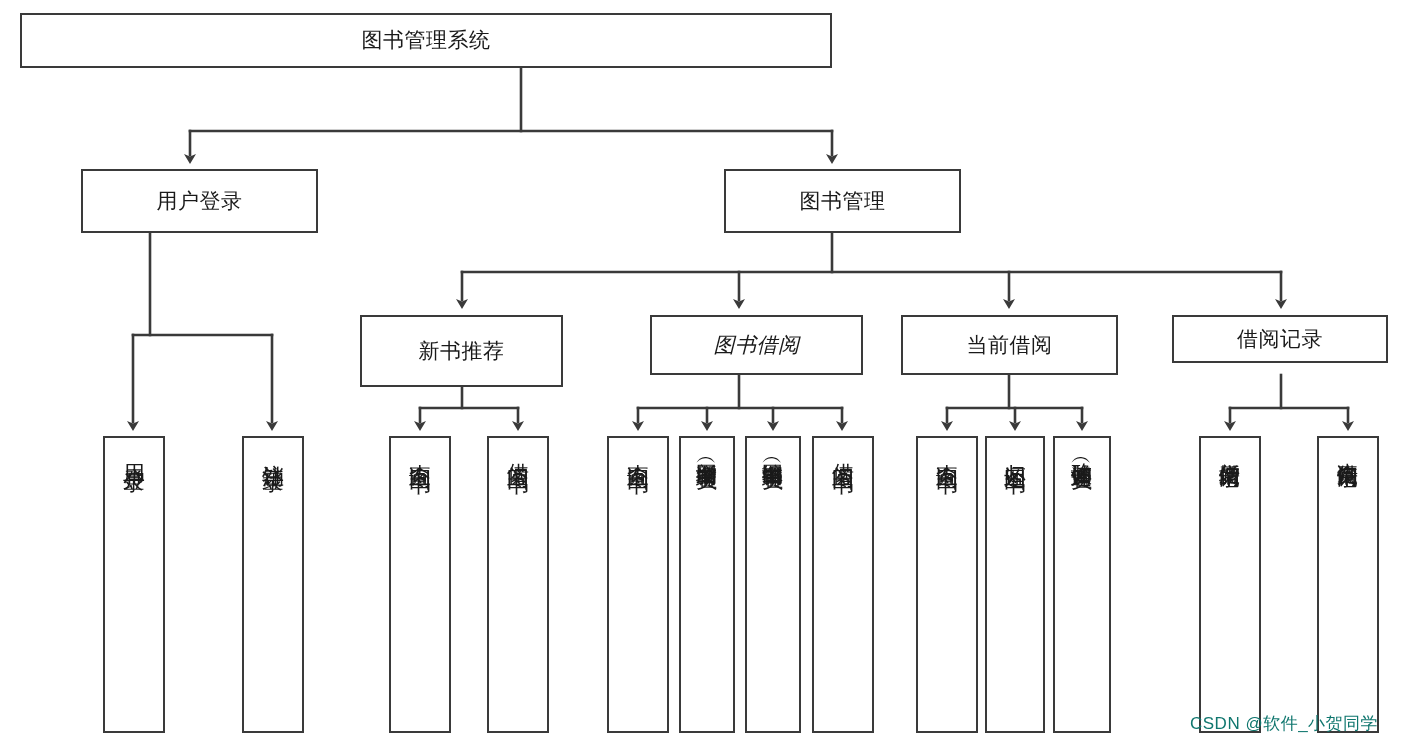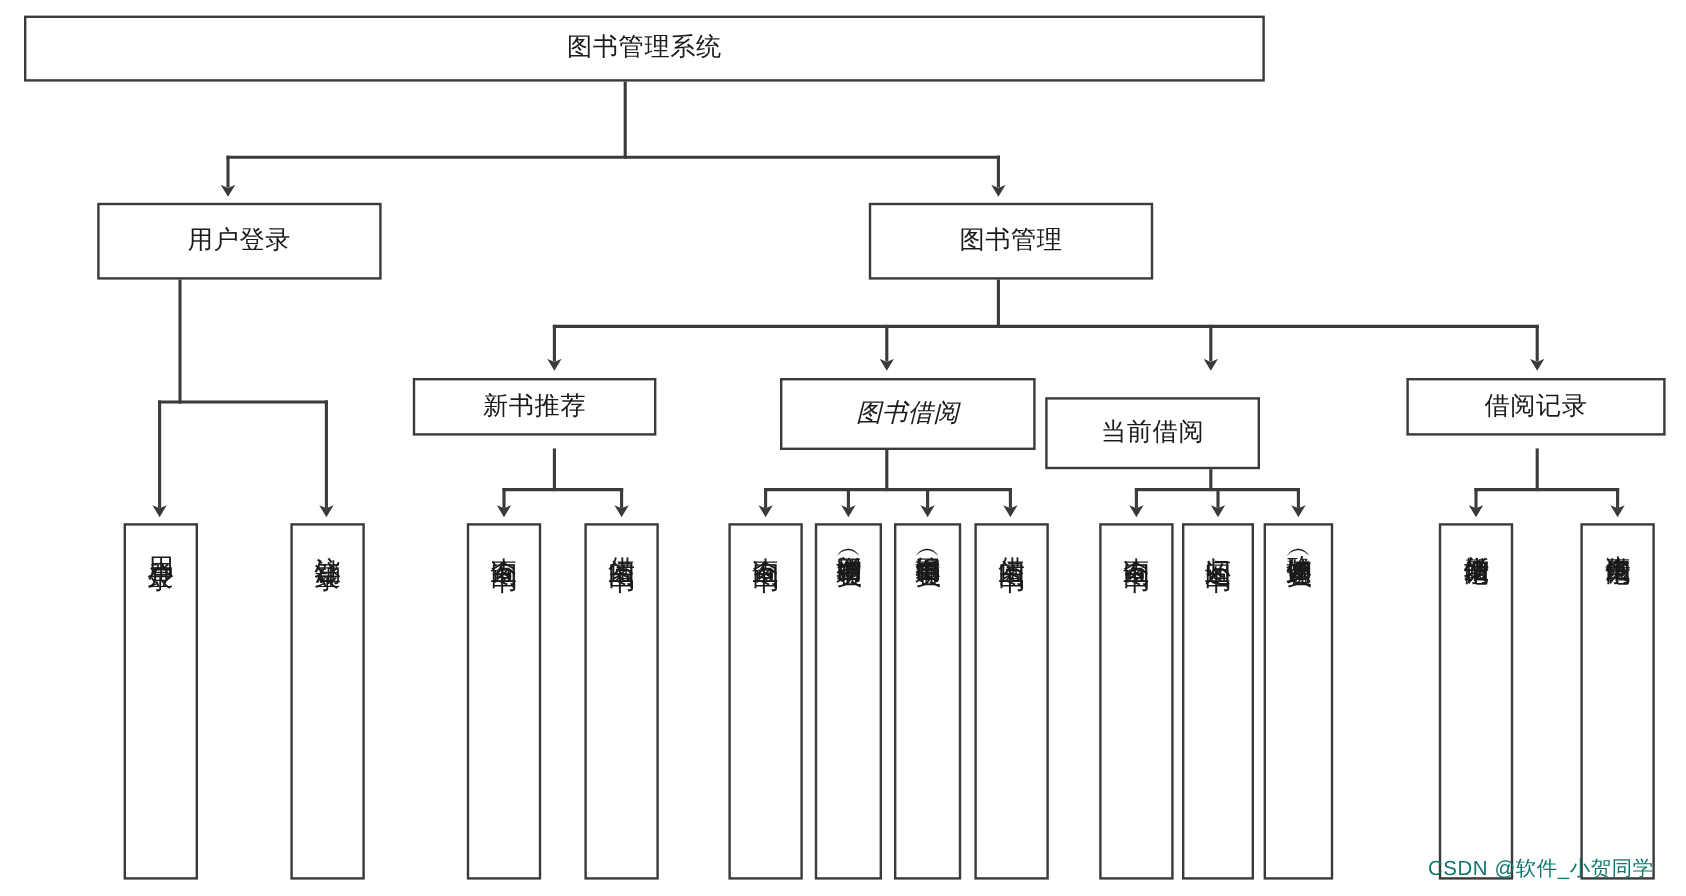--- a/index.html
+++ b/index.html
@@ -119,38 +119,38 @@
       <path d="M1015,408 L1015,422" marker-end="url(#arrow)"></path>
       <path d="M1082,408 L1082,422" marker-end="url(#arrow)"></path>
 
       <path d="M1281,375 L1281,408"></path>
       <path d="M1230,408 L1348,408"></path>
       <path d="M1230,408 L1230,422" marker-end="url(#arrow)"></path>
       <path d="M1348,408 L1348,422" marker-end="url(#arrow)"></path>
     </g>
   </svg>
 
-  <div class="node horizontal" style="left:20px; top:13px; width:1034px; height:55px;">
+  <div class="node horizontal" style="left:20px; top:13px; width:812px; height:55px;">
     <span class="label">图书管理系统</span>
   </div>
 
   <div class="node horizontal" style="left:81px; top:169px; width:237px; height:64px;">
     <span class="label">用户登录</span>
   </div>
   <div class="node horizontal" style="left:712px; top:169px; width:237px; height:64px;margin-left:12px;">
     <span class="label">图书管理</span>
   </div>
 
-  <div class="node horizontal" style="left:344px; top:315px; width:203px; height:48px;">
+  <div class="node horizontal" style="left:360px; top:315px; width:203px; height:72px;">
     <span class="label">新书推荐</span>
   </div>
   <div class="node horizontal" style="left:650px; top:315px; width:213px; height:60px;font-style:italic;">
     <span class="label">图书借阅</span>
   </div>
-  <div class="node horizontal" style="left:871px; top:315px; width:179px; height:60px;margin-top:16px;">
+  <div class="node horizontal" style="left:901px; top:315px; width:217px; height:60px;">
     <span class="label">当前借阅</span>
   </div>
   <div class="node horizontal" style="left:1172px; top:315px; width:216px; height:48px;">
     <span class="label">借阅记录</span>
   </div>
 
   <div class="node vertical" style="left:103px; top:436px; width:62px; height:297px;">
     <span class="label">用户登录</span>
   </div>
   <div class="node vertical" style="left:242px; top:436px; width:62px; height:297px;">

